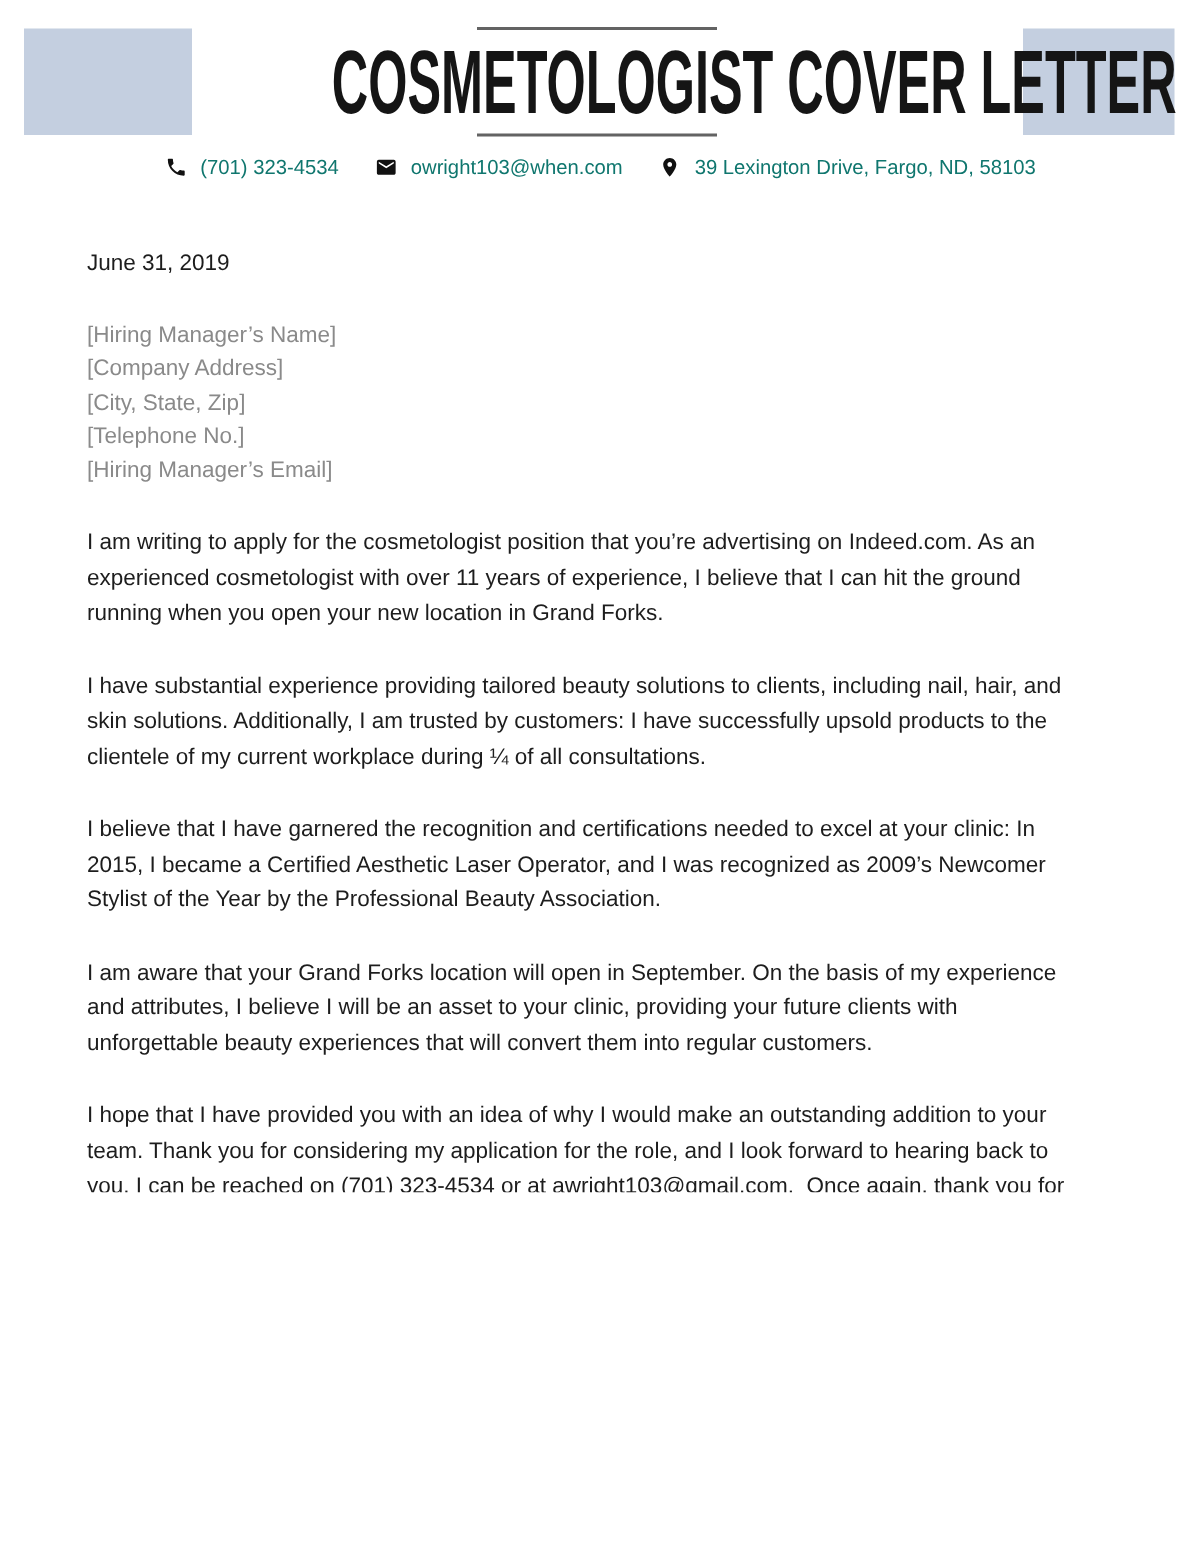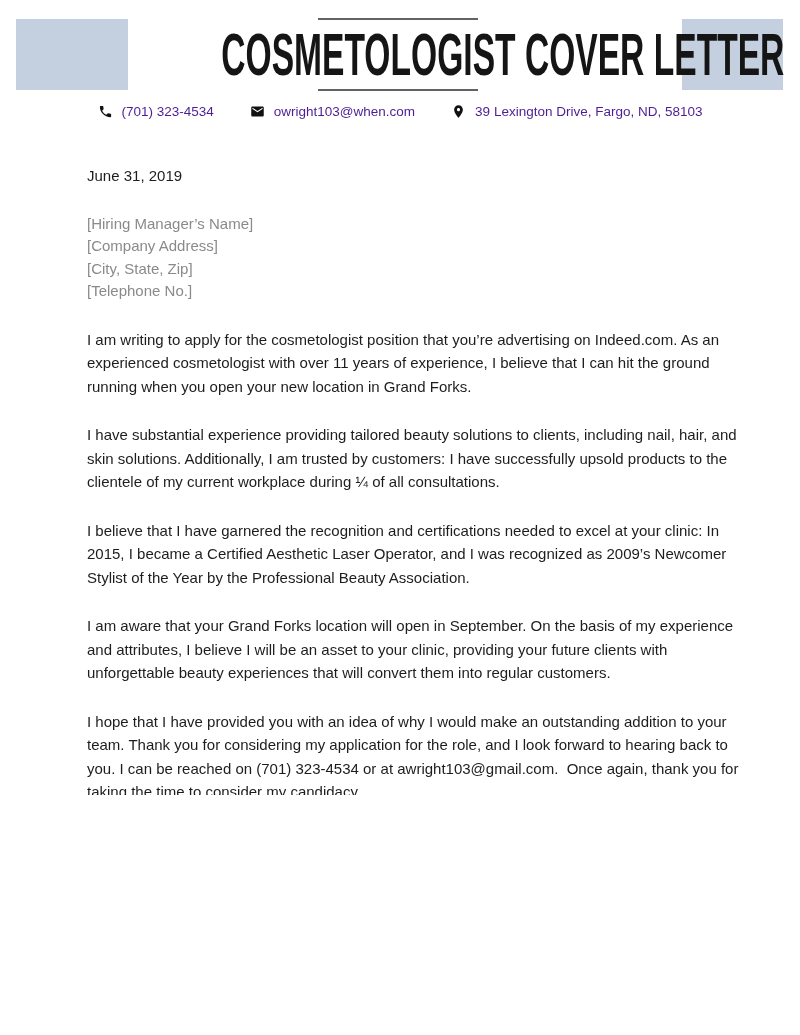--- a/index.html
+++ b/index.html
@@ -43,29 +43,29 @@
     display: inline-block;
     transform: scaleX(0.56);
     transform-origin: 50% 50%;
   }
   .contact {
     position: absolute;
     top: 104px; left: 0; right: 0;
     display: flex;
     justify-content: center;
     align-items: center;
-    gap: 36px;
+    gap: 24px;
     font-size: 13.5px;
-    color: #4c1d95;
+    color: #0f766e;
   }
   .citem { display: flex; align-items: center; gap: 9px; }
   .citem svg { width: 15px; height: 15px; flex: none; fill: #111111; }
   .letter {
     position: absolute;
-    left: 87px; top: 164px;
+    left: 58px; top: 164px;
     width: 652px;
     font-size: 15px;
     line-height: 23.5px;
     color: #1d1d1d;
   }
   .letter p { margin: 0 0 25px 0; }
   .recipient { color: #8a8a8a; line-height: 22.5px; margin-bottom: 25px; }
   .body-par { white-space: pre-wrap; }
   .closing { margin-bottom: 0; }
   .signature {
@@ -115,20 +115,21 @@
   </div>
 
   <div class="letter">
     <p class="date">June 31, 2019</p>
 
     <div class="recipient">
       <div>[Hiring Manager’s Name]</div>
       <div>[Company Address]</div>
       <div>[City, State, Zip]</div>
       <div>[Telephone No.]</div>
+      <div>[Hiring Manager’s Email]</div>
     </div>
 
 
     <p class="body-par">I am writing to apply for the cosmetologist position that you’re advertising on Indeed.com. As an experienced cosmetologist with over 11 years of experience, I believe that I can hit the ground running when you open your new location in Grand Forks.</p>
     <p class="body-par">I have substantial experience providing tailored beauty solutions to clients, including nail, hair, and skin solutions. Additionally, I am trusted by customers: I have successfully upsold products to the clientele of my current workplace during ¼ of all consultations.</p>
     <p class="body-par">I believe that I have garnered the recognition and certifications needed to excel at your clinic: In 2015, I became a Certified Aesthetic Laser Operator, and I was recognized as 2009’s Newcomer Stylist of the Year by the Professional Beauty Association.</p>
     <p class="body-par">I am aware that your Grand Forks location will open in September. On the basis of my experience and attributes, I believe I will be an asset to your clinic, providing your future clients with unforgettable beauty experiences that will convert them into regular customers.</p>
     <p class="body-par">I hope that I have provided you with an idea of why I would make an outstanding addition to your team. Thank you for considering my application for the role, and I look forward to hearing back to you. I can be reached on (701) 323-4534 or at awright103@gmail.com.  Once again, thank you for taking the time to consider my candidacy.</p>
 
     <p class="closing">Sincerely,</p>

